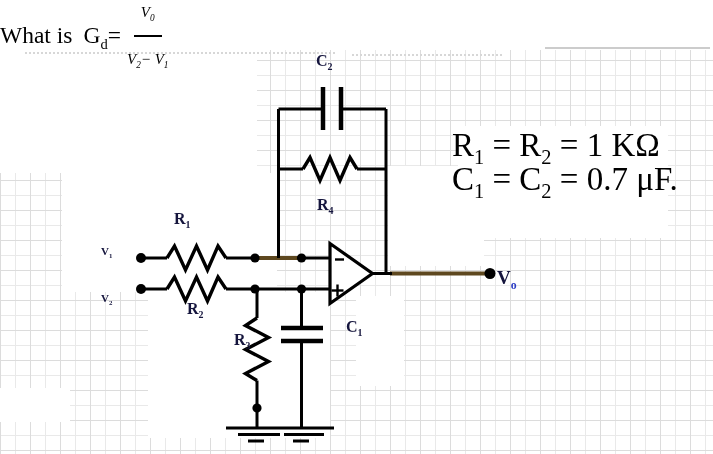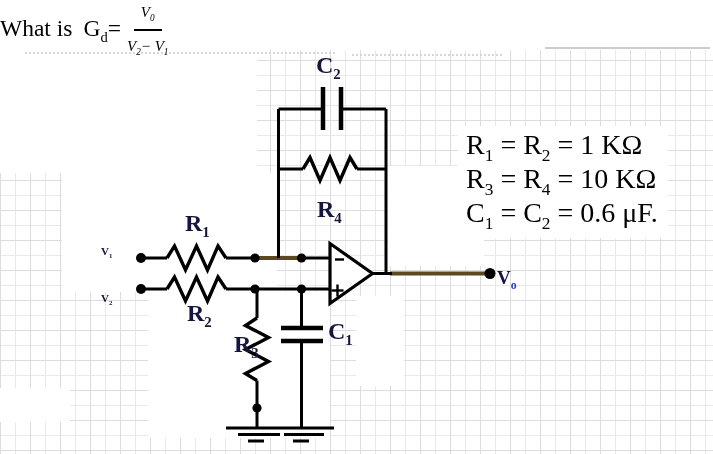--- a/index.html
+++ b/index.html
@@ -23,39 +23,39 @@
 
   
   .title{
     position:absolute;left:0;top:3px;width:711px;
     display:flex;align-items:center;white-space:nowrap;
     font-size:23.5px;font-weight:500;
   }
   .title .lead{margin-right:11px;}
   .frac{display:inline-flex;flex-direction:column;align-items:center;
         font-size:15px;line-height:1.15;margin:0 6px;transform:translateY(1px);}
-  .frac .num{padding:0 7px 8px;border-bottom:2px solid #000;}
-  .frac .den{padding-top:7px;}
+  .frac .num{padding:0 7px 14px;border-bottom:2px solid #000;}
+  .frac .den{padding-top:14px;}
   sub{font-size:0.62em;line-height:0;}
 
   
-  .values{position:absolute;left:466px;top:128px;font-size:28px;line-height:34px;white-space:nowrap;}
+  .values{position:absolute;left:452px;top:128px;font-size:33px;line-height:34px;white-space:nowrap;}
 
   
   svg.circuit{position:absolute;inset:0;}
   .w{stroke:var(--wire,#000);stroke-width:3;fill:none;}
   .wz{stroke:var(--wire,#000);stroke-width:3.4;fill:none;stroke-linejoin:miter;}
   .plate{stroke:var(--wire,#000);stroke-width:4.5;fill:none;}
   .hw{stroke:var(--signal-wire,#5e481f);stroke-width:4;fill:none;}
   .tri{stroke:var(--wire,#000);stroke-width:3.2;fill:#fff;}
   .pm{stroke:var(--wire,#000);stroke-width:2.4;fill:none;}
   .dot{fill:var(--wire,#000);}
 
   
-  .clabel{position:absolute;font-weight:bold;font-size:24px;color:var(--component-label,#15153d);white-space:nowrap;}
+  .clabel{position:absolute;font-weight:bold;font-size:16px;color:var(--component-label,#15153d);white-space:nowrap;}
   .clabel.small{font-size:11px;}
   .vo-label sub{color:var(--subscript-accent,#2b3cc4);}
 </style>
 </head>
 <body>
 
 <div class="stage">
 
   <div class="grid-layer"></div>
 
@@ -76,22 +76,21 @@
     <span class="lead">What is</span>
     <span><span>G</span><sub>d</sub><span>=</span></span>
     <span class="frac">
       <span class="num"><span style="font-style: italic;">V</span><sub style="font-style: italic;">0</sub></span>
       <span class="den"><span style="font-style: italic;">V</span><sub style="font-style: italic;">2</sub><span style="font-style: italic;">− </span><span style="font-style: italic;">V</span><sub style="font-style: italic;">1</sub></span>
     </span>
   </div>
 
   <div class="values">
     <div><span>R</span><sub>1</sub><span> = R</span><sub>2</sub><span> = 1 KΩ</span></div>
-    <div><span>R</span><sub>3</sub><span> = R</span><sub>4</sub><span> = 10 KΩ</span></div>
-    <div><span>C</span><sub>1</sub><span> = C</span><sub>2</sub><span> = 0.6 μF.</span></div>
+    <div><span>C</span><sub>1</sub><span> = C</span><sub>2</sub><span> = 0.7 μF.</span></div>
   </div>
 
   <svg class="circuit" viewBox="0 0 713 454">
 
     <line class="hw" x1="253" y1="258" x2="303" y2="258"></line>
     <line class="hw" x1="390" y1="273.5" x2="490" y2="273.5"></line>
 
     <line class="w" x1="145" y1="258" x2="167" y2="258"></line>
     <polyline class="wz" points="167,258 174.5,246 185.5,270 196.5,246 207.5,270 218,246 226,258"></polyline>
     <line class="w" x1="226" y1="258" x2="255" y2="258"></line>
@@ -139,21 +138,21 @@
     <circle class="dot" cx="255" cy="258" r="4.6"></circle>
     <circle class="dot" cx="301.5" cy="258" r="4.6"></circle>
     <circle class="dot" cx="255" cy="289" r="4.6"></circle>
     <circle class="dot" cx="301.5" cy="289" r="4.6"></circle>
     <circle class="dot" cx="257" cy="408" r="4.6"></circle>
     <circle class="dot" cx="490" cy="273.5" r="5.5"></circle>
   </svg>
 
   <div class="clabel" style="left:316px;top:52px"><span>C</span><sub>2</sub></div>
   <div class="clabel" style="left:317px;top:196px"><span>R</span><sub>4</sub></div>
-  <div class="clabel" style="left:185px;top:210px"><span>R</span><sub>1</sub></div>
+  <div class="clabel" style="left:174px;top:210px"><span>R</span><sub>1</sub></div>
   <div class="clabel" style="left:187px;top:300px"><span>R</span><sub>2</sub></div>
   <div class="clabel" style="left:234px;top:331px"><span>R</span><sub>3</sub></div>
-  <div class="clabel" style="left:328px;top:318px"><span>C</span><sub>1</sub></div>
+  <div class="clabel" style="left:346px;top:318px"><span>C</span><sub>1</sub></div>
   <div class="clabel small" style="left:101px;top:245px"><span>V</span><sub>1</sub></div>
   <div class="clabel small" style="left:101px;top:292px"><span>V</span><sub>2</sub></div>
   <div class="clabel vo-label" style="left:497px;top:267px;font-size:19px"><span>V</span><sub>o</sub></div>
 
 </div>
 
 </body></html>

